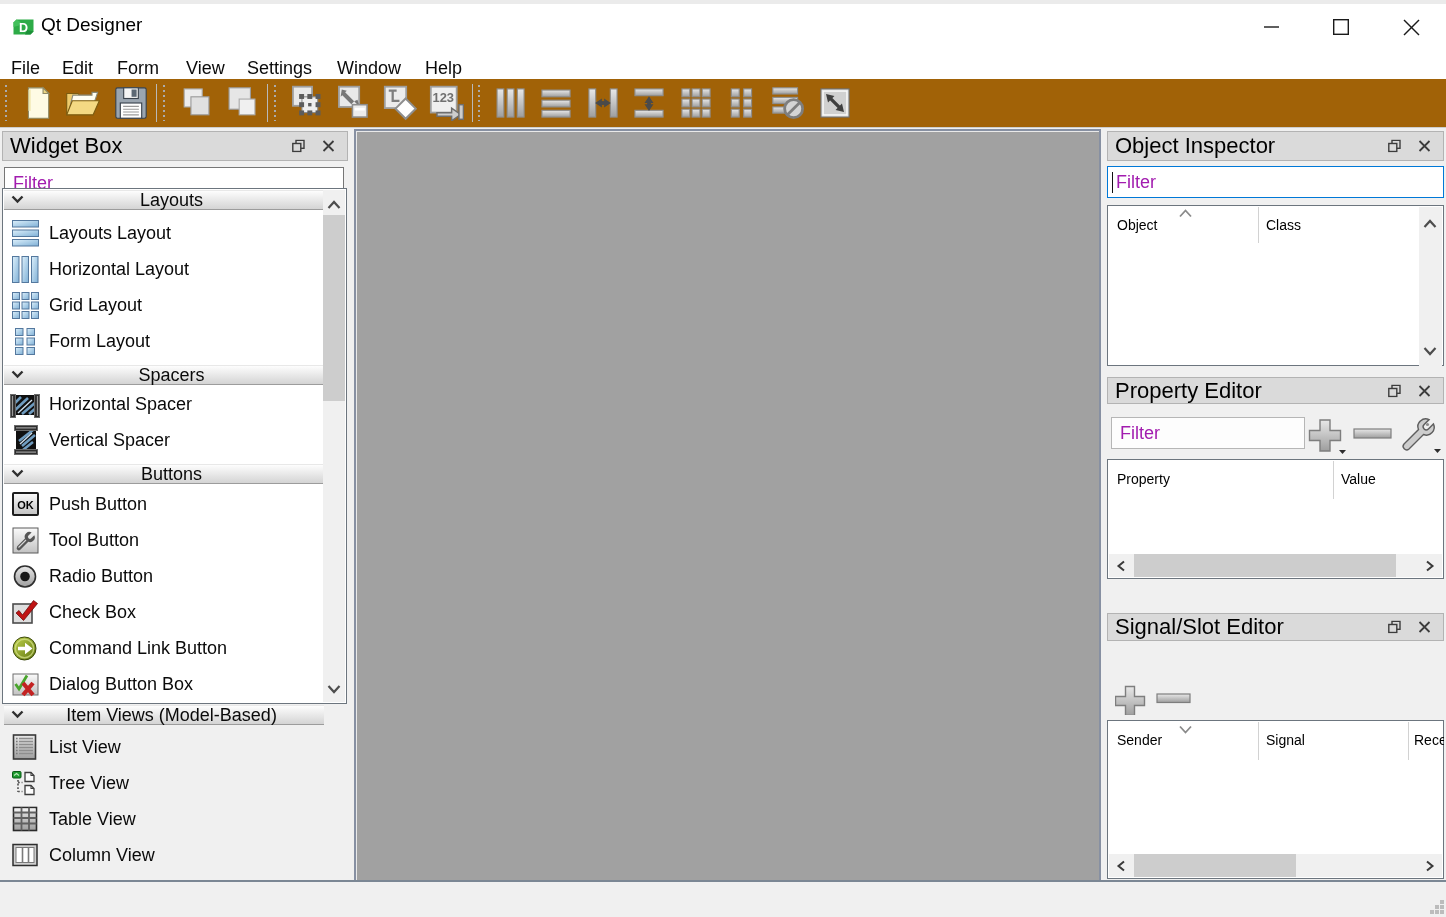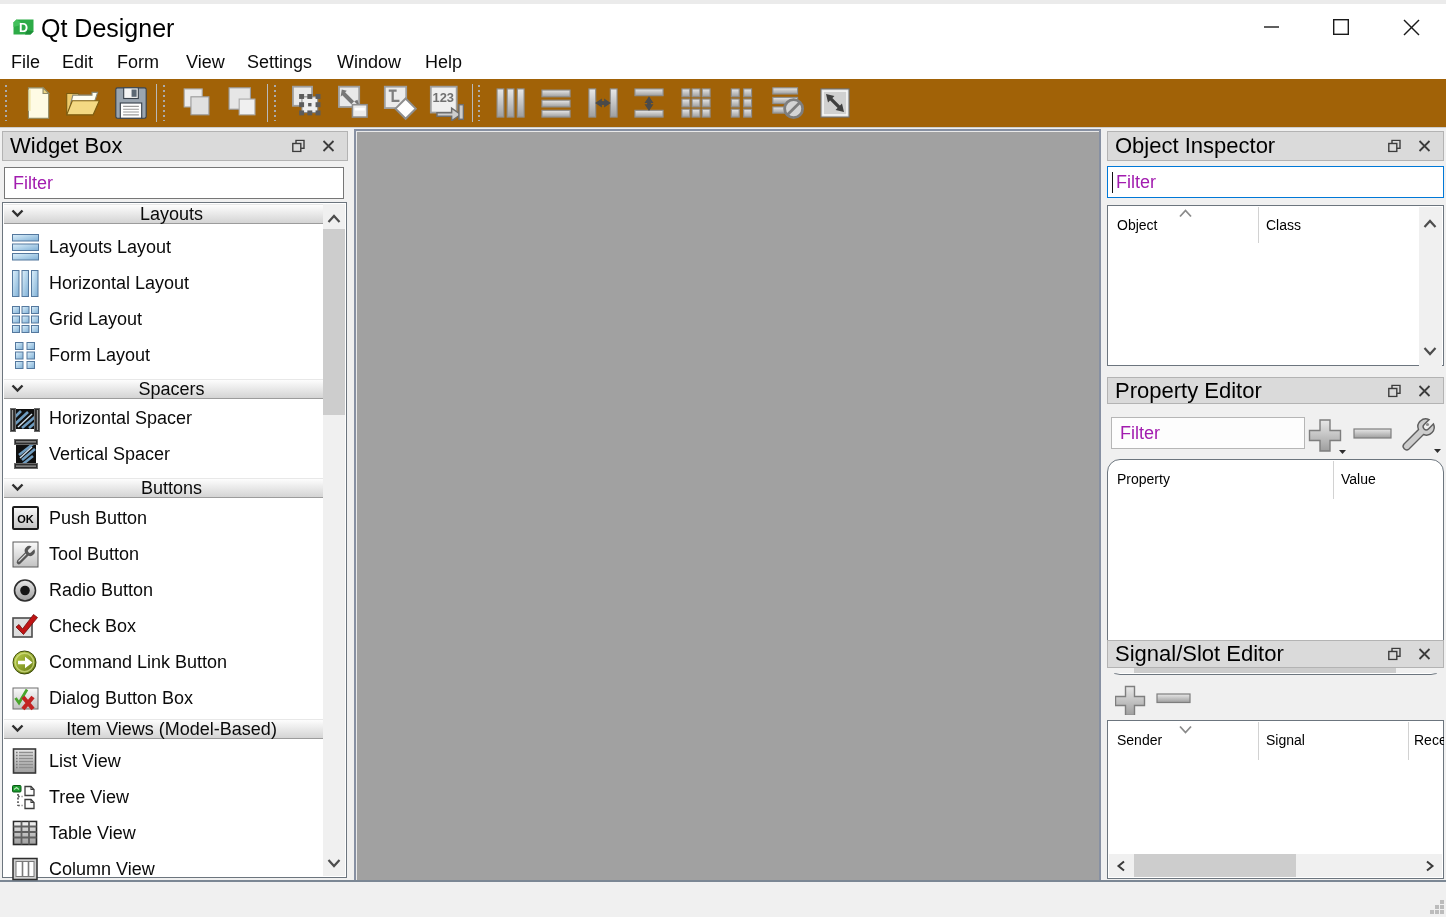--- a/index.html
+++ b/index.html
@@ -2,23 +2,23 @@
 <html><head>
 <meta charset="utf-8">
 <style>
   * { margin:0; padding:0; box-sizing:border-box; }
   html,body { width:1446px; height:917px; overflow:hidden; }
   body { font-family:"Liberation Sans", sans-serif; font-size:18px; color:#0a0a0a; background:#f0f0f0; position:relative; }
   .abs { position:absolute; }
   
   #topstrip { left:0; top:0; width:1446px; height:4px; background:#ebebeb; }
   #titlebar { left:0; top:4px; width:1446px; height:41px; background:#ffffff; }
-  #title-text { left:41px; top:10px; font-size:25px; color:#000; }
+  #title-text { left:41px; top:10px; font-size:19px; color:#000; }
   #menubar { left:0; top:45px; width:1446px; height:34px; background:#ffffff; }
-  .menu-item { position:absolute; top:7px; font-size:18px; }
+  .menu-item { position:absolute; top:13px; font-size:18px; }
   #toolbar { left:0; top:79px; width:1446px; height:49px; background:#a16207; border-bottom:1px solid #cdcdcd; }
   .tbtn { position:absolute; top:6px; width:36px; height:36px; }
   .tsep { position:absolute; top:5px; width:1px; height:38px; background:#b9b9b9; }
   .thandle { position:absolute; top:6px; width:2px; height:36px;
      background-image:repeating-linear-gradient(to bottom,#ababab 0 2px, transparent 2px 5px); }
   
   #canvas { left:354px; top:129px; width:747px; height:753px; background:#a1a1a1;
      border:2px solid #8790a2; box-shadow:inset 1px 1px 0 #e9e9e9; }
   #bottomline { left:0; top:880px; width:1446px; height:2px; background:#7b8794; }
   
@@ -27,39 +27,39 @@
   .float-ic, .close-ic { position:absolute; top:50%; transform:translateY(-50%); }
   .float-ic { right:42px; } .close-ic { right:12px; }
   .filter { background:#fff; position:absolute; }
   .filter span { position:absolute; left:8px; top:50%; transform:translateY(-50%); color:#a21caf; font-size:18px;text-align:center; }
   .listbox { position:absolute; background:#fff; border:1px solid #6c757e; }
   .hscroll { position:absolute; left:1px; right:1px; bottom:1px; height:23px; background:#f0f0f0; }
   .hthumb { position:absolute; top:0; height:23px; background:#cdcdcd; }
   
   #wb-title { left:2px; top:131px; width:346px; height:30px; }
   #wb-filter { left:4px; top:167px; width:340px; height:32px; border:1px solid #767676; }
-  #wb-tree { left:2px; top:202px; width:345px; height:676px;padding-left:16px; }
+  #wb-tree { left:2px; top:188px; width:345px; height:516px;padding-left:16px; }
   #wb-scroll { position:absolute; top:1px; bottom:1px; right:1px; width:22px; background:#f0f0f0; }
   #wb-thumb { position:absolute; left:0; top:25px; width:22px; height:186px; background:#cdcdcd; }
   .cat { position:absolute; left:1px; width:320px; height:20px;
      background:linear-gradient(#fdfdfd,#d4d4d4); border-bottom:1px solid #9c9c9c; border-top:1px solid #e8e8e8;
      text-align:center; line-height:19px; font-size:18px; padding-left:15px; }
   .cat svg { position:absolute; left:7px; top:4px; }
   .wrow { position:absolute; left:1px; width:320px; height:36px; }
   .wrow svg { position:absolute; left:8px; top:5px; }
   .wrow span { position:absolute; left:45px; top:50%; transform:translateY(-50%); font-size:18px; white-space:nowrap; }
   
   .rp { left:1107px; width:337px; }
   #oi-title { top:131px; height:30px; }
   #oi-filter { left:1107px; top:166px; width:337px; height:32px; border:1px solid #0078d7; }
   #oi-tree { left:1107px; top:205px; width:337px; height:161px; }
   #pe-title { top:377px; height:27px; }
   #pe-filter { left:1111px; top:417px; width:194px; height:32px; border:1px solid #b6b6b6; background:#fdfdfd; }
-  #pe-list { left:1107px; top:459px; width:337px; height:216px;border-radius:13px; }
-  #se-title { top:640px; height:28px; }
+  #pe-list { left:1107px; top:459px; width:337px; height:120px; }
+  #se-title { top:613px; height:28px; }
   #se-list { left:1107px; top:720px; width:337px; height:159px; }
   .colhdr { position:absolute; font-size:14px; color:#000; top:11px; }
   .coldiv { position:absolute; top:1px; width:1px; background:#d2d2d2; }
   
   #grip { left:1430px; top:900px; width:15px; height:15px; }
 </style>
 </head>
 <body>
 <div class="abs" id="topstrip"></div>
 <div class="abs" id="titlebar">

